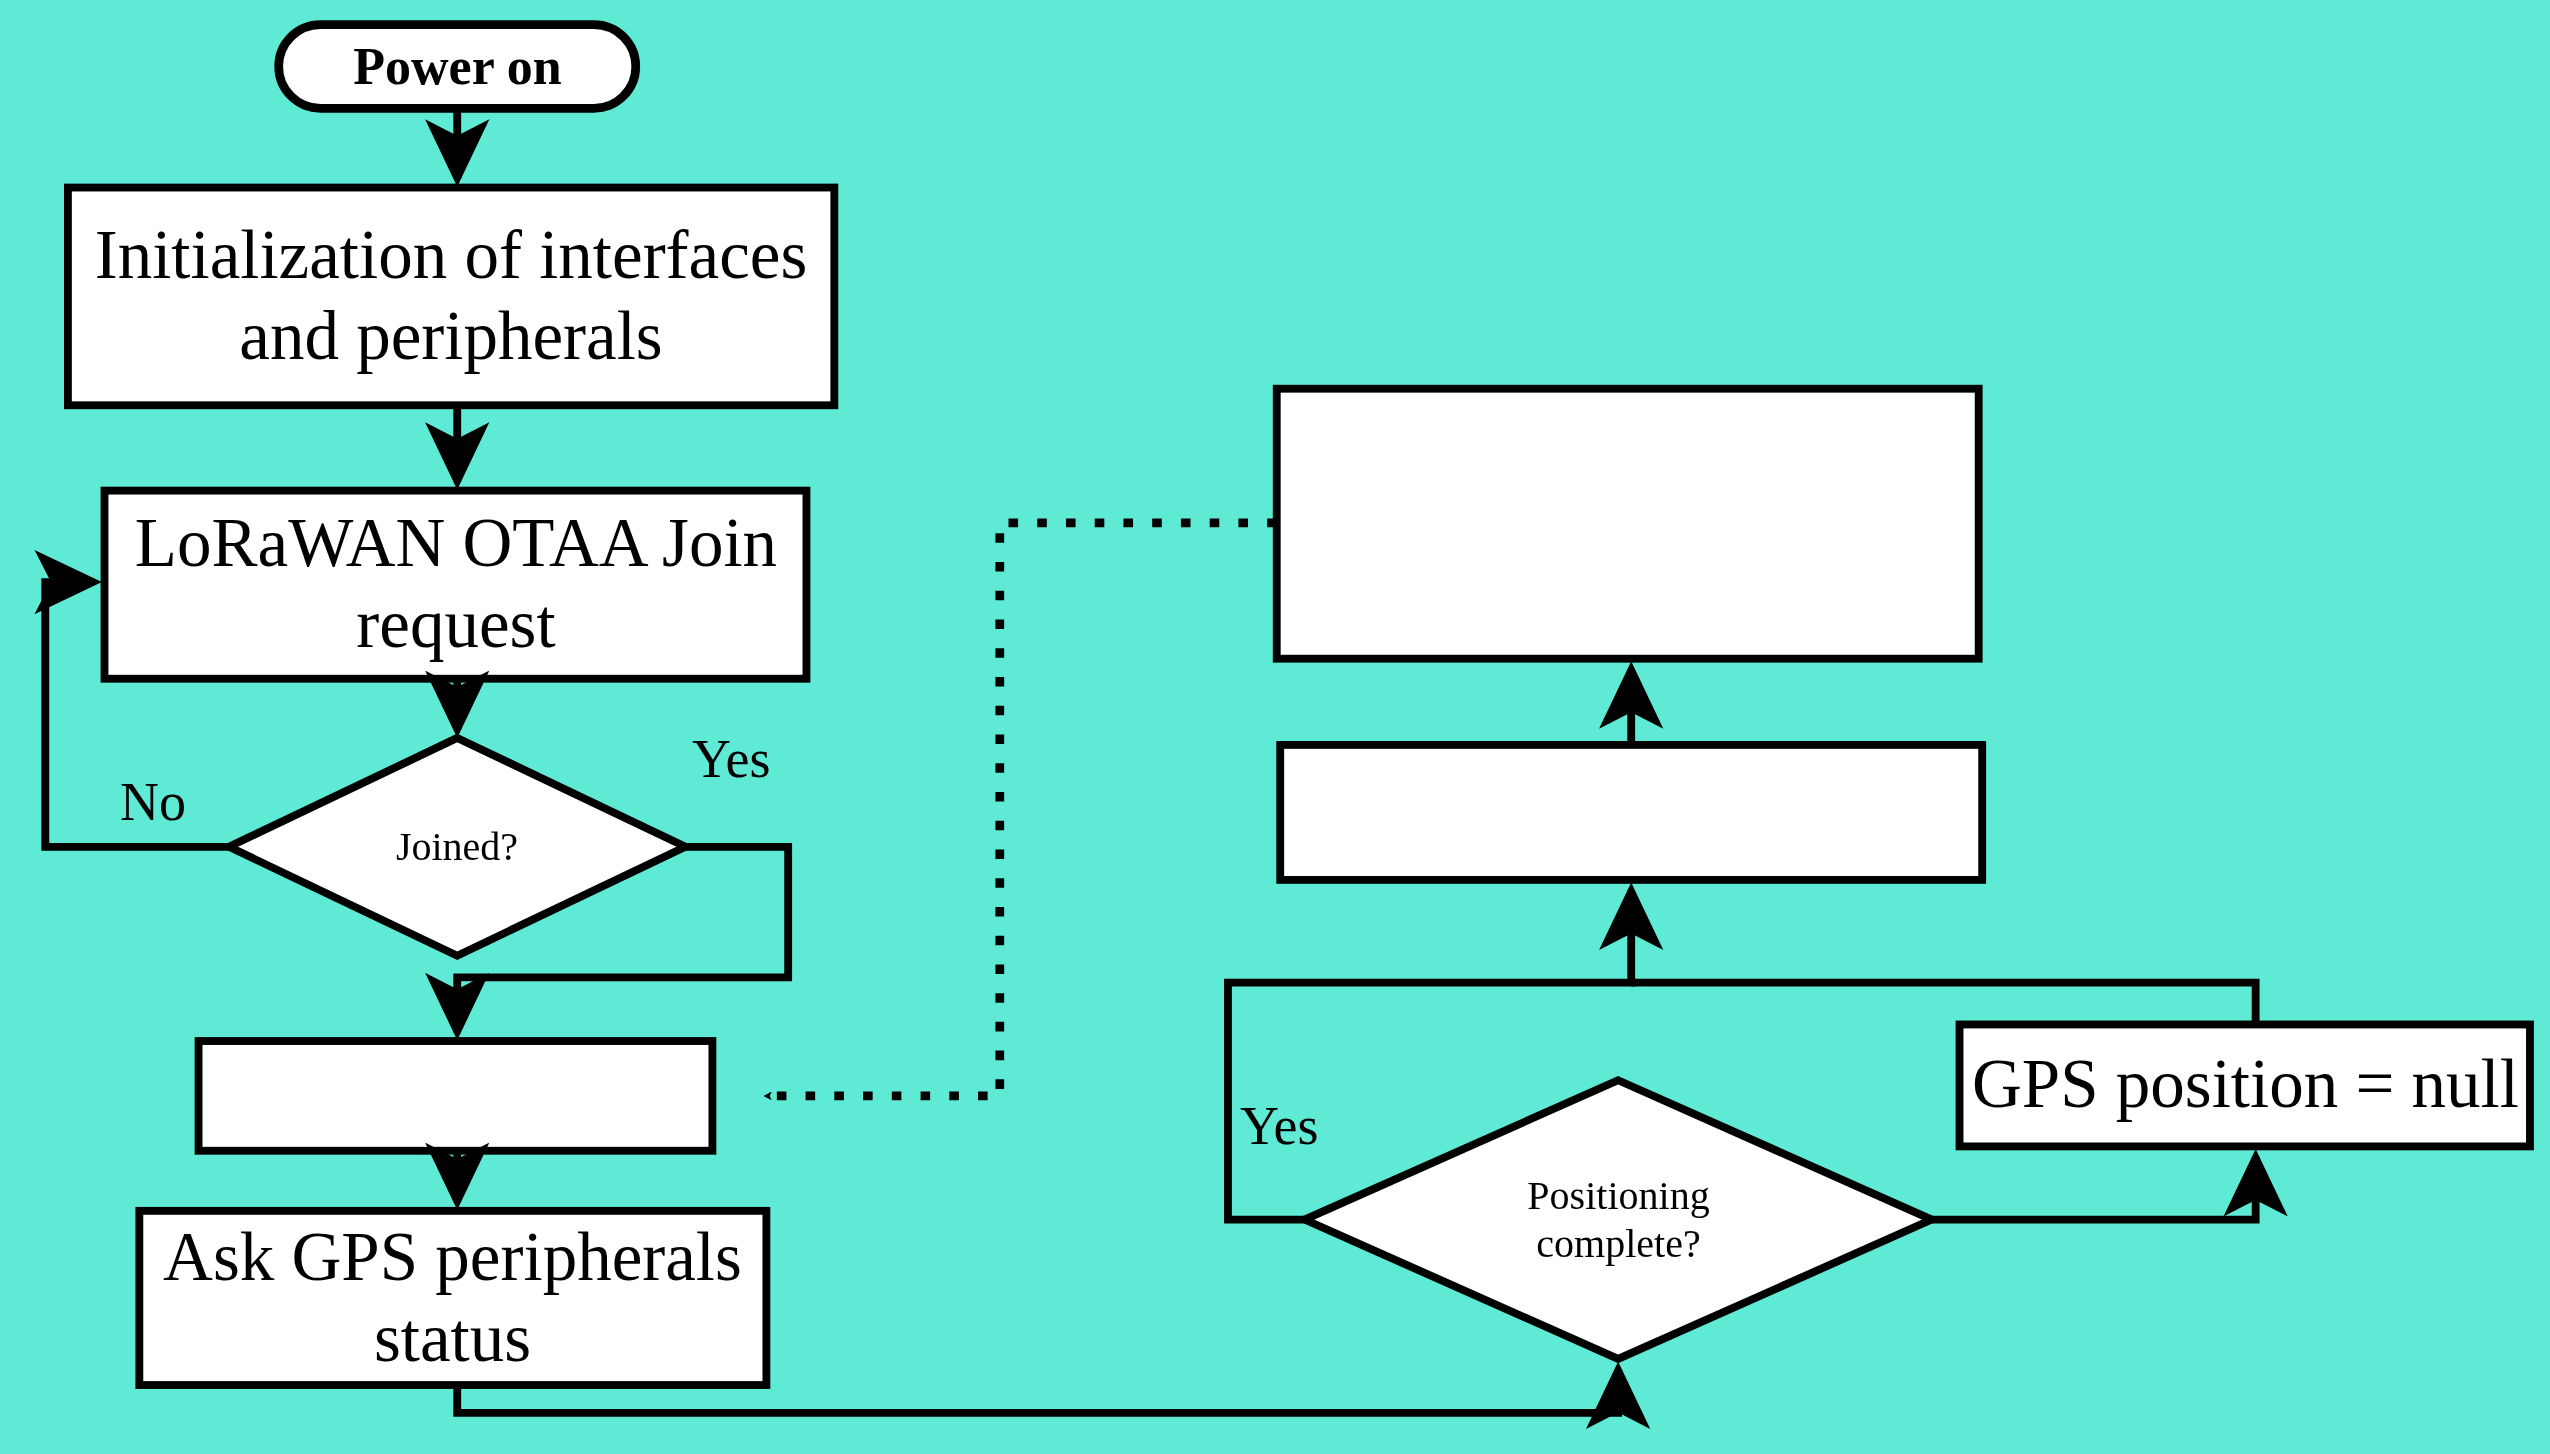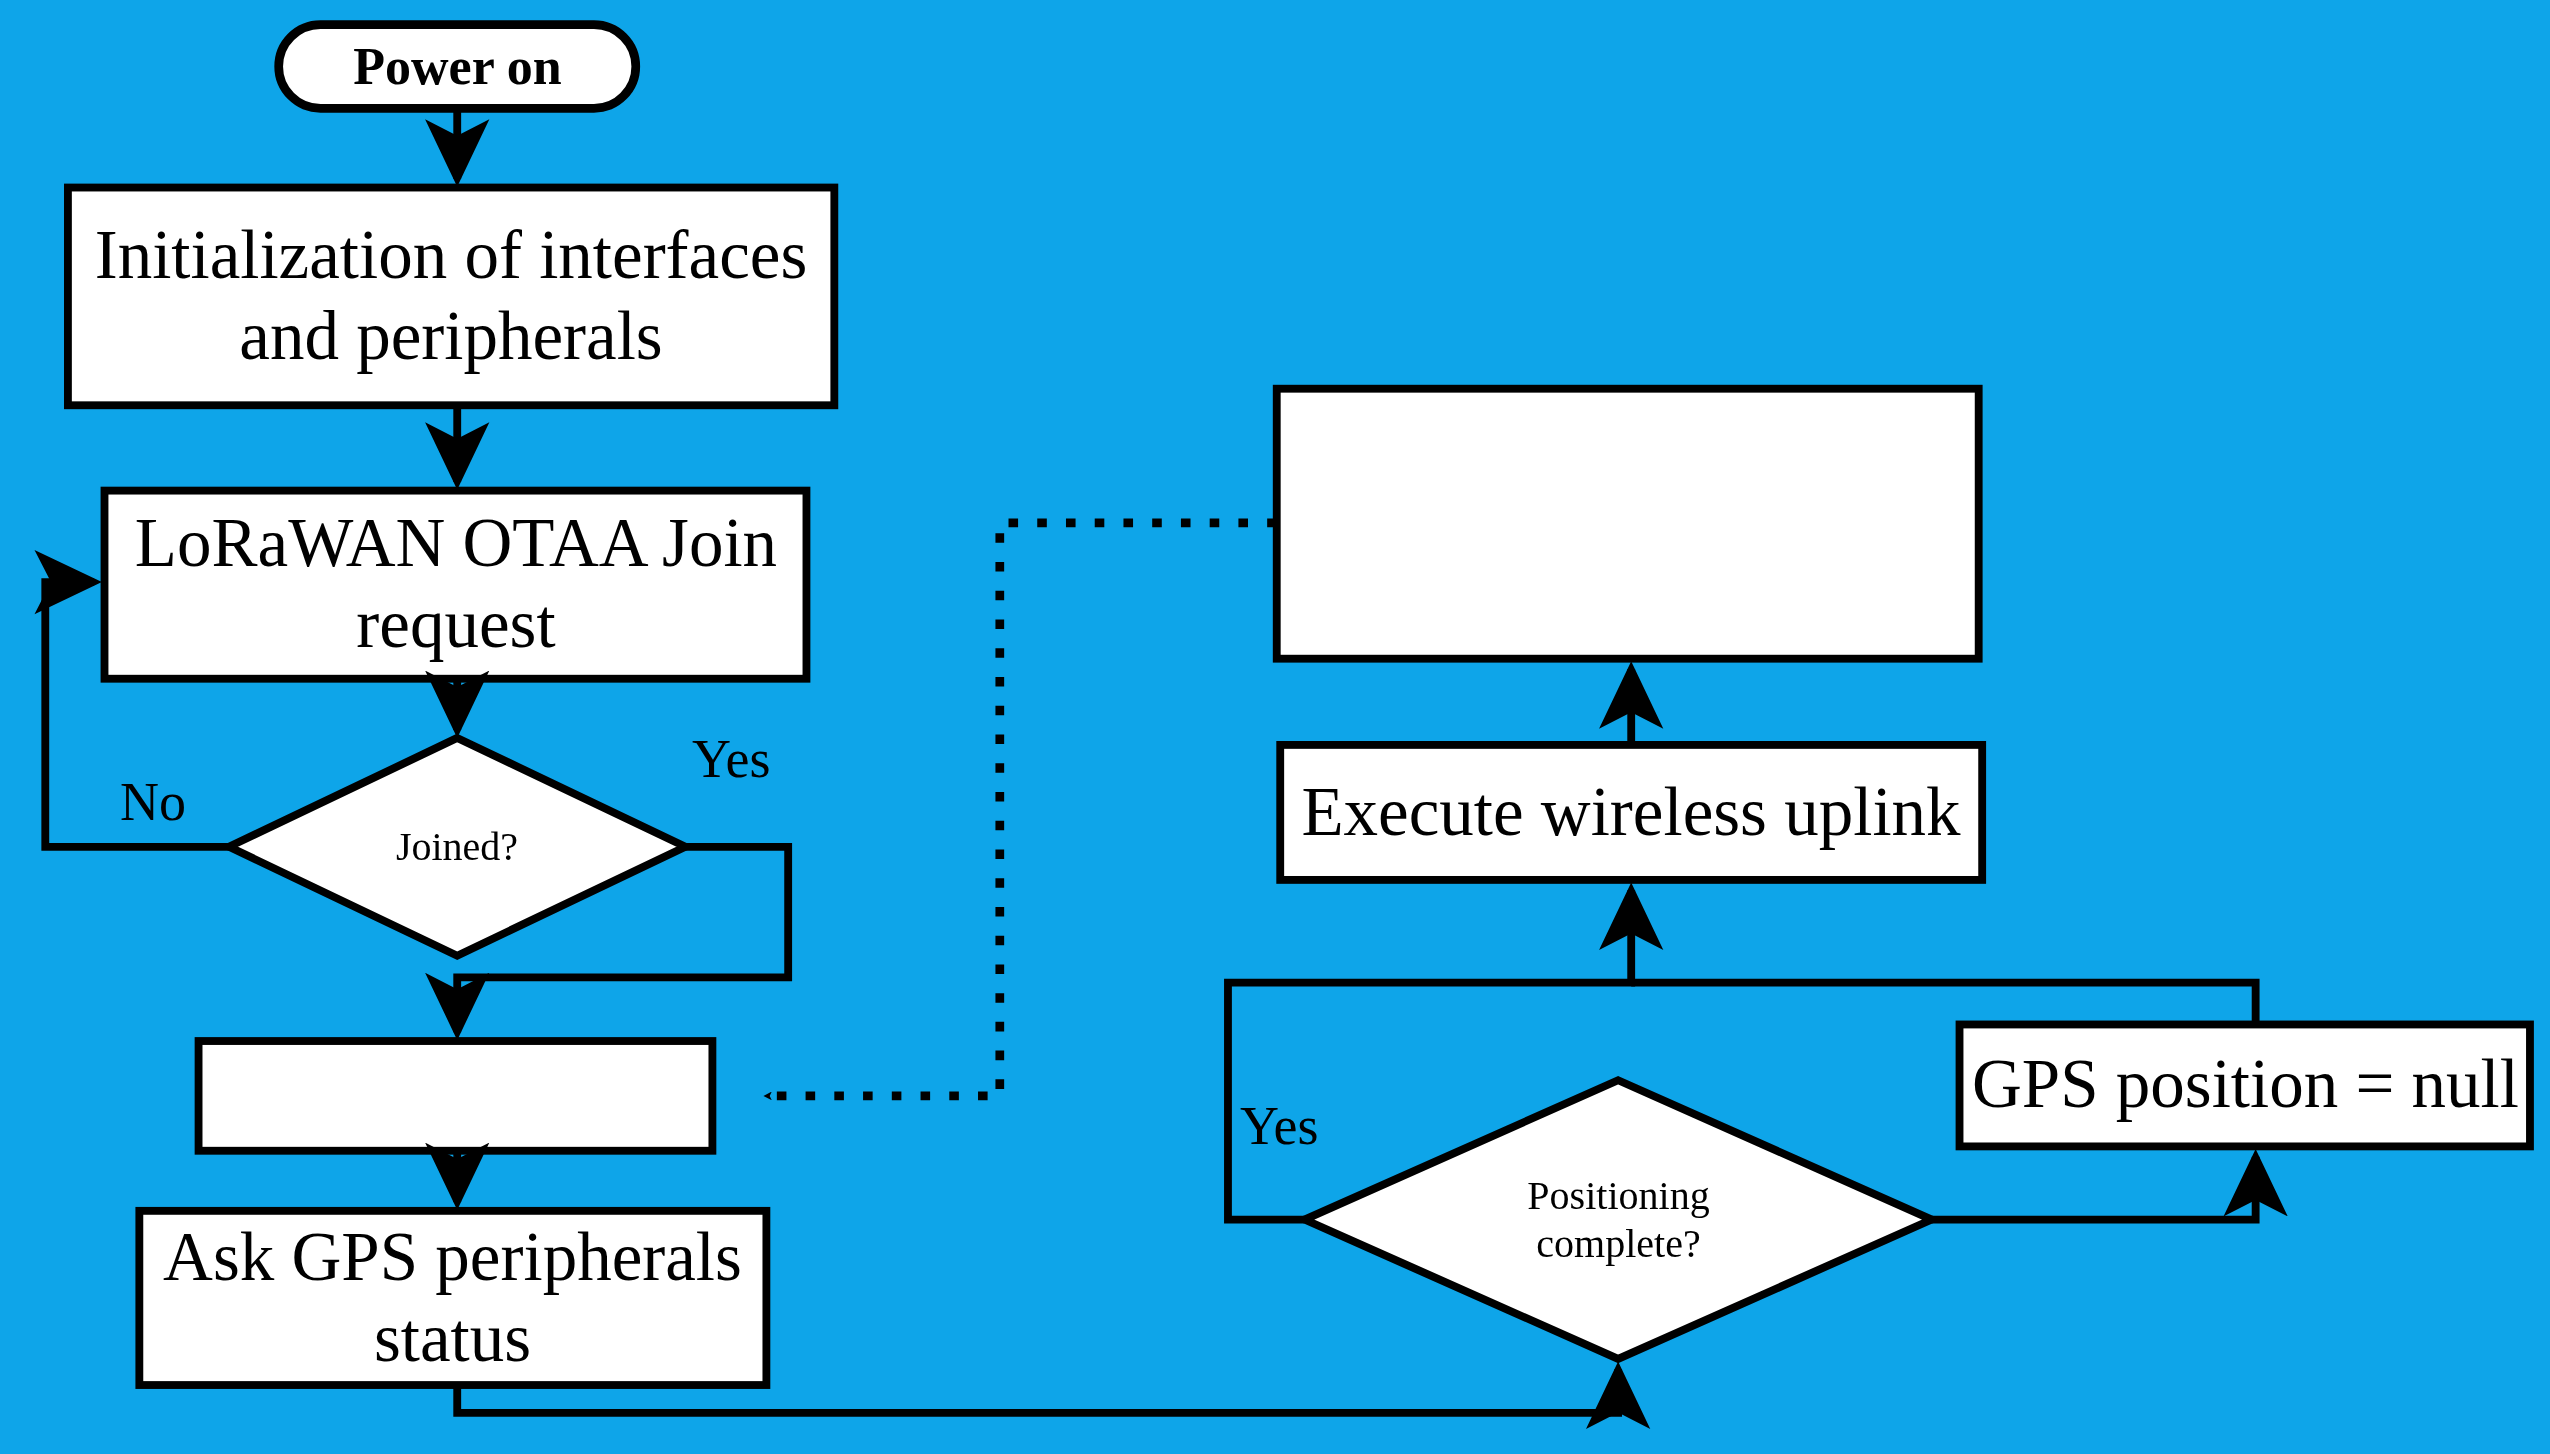--- a/index.html
+++ b/index.html
@@ -8,21 +8,21 @@
     padding: 0;
     background: #ffffff;
   }
   body {
     font-family: "Liberation Serif", "DejaVu Serif", serif;
   }
   #canvas {
     position: relative;
     width: 2550px;
     height: 1455px;
-    background: #0ea5e9;
+    background: #5eead4;
     overflow: hidden;
   }
   #flow-svg {
     position: absolute;
     left: 0;
     top: 0;
     width: 2550px;
     height: 1455px;
   }
   .node-label {
@@ -119,21 +119,20 @@
   <div class="node-label t-proc" style="left:105px; top:490px; width:702px; height:188px;">LoRaWAN OTAA Join
 request</div>
 
   <div class="node-label t-dec" style="left:229px; top:794px; width:456px; height:105px;">Joined?</div>
 
 
   <div class="node-label t-proc" style="left:139px; top:1211px; width:627px; height:174px;">Ask GPS peripherals
 status</div>
 
 
-  <div class="node-label t-proc" style="left:1280px; top:745px; width:702px; height:135px;">Execute wireless uplink</div>
 
   <div class="node-label t-dec" style="left:1357px; top:1148px; width:523px; height:143px;">Positioning
 complete?</div>
 
   <div class="node-label t-proc" style="left:1960px; top:1024px; width:571px; height:122px;">GPS position = null</div>
 
   <div class="edge-label t-edge" style="left:120px; top:775px;">No</div>
 
   <div class="edge-label t-edge" style="left:692px; top:732px;">Yes</div>
 

